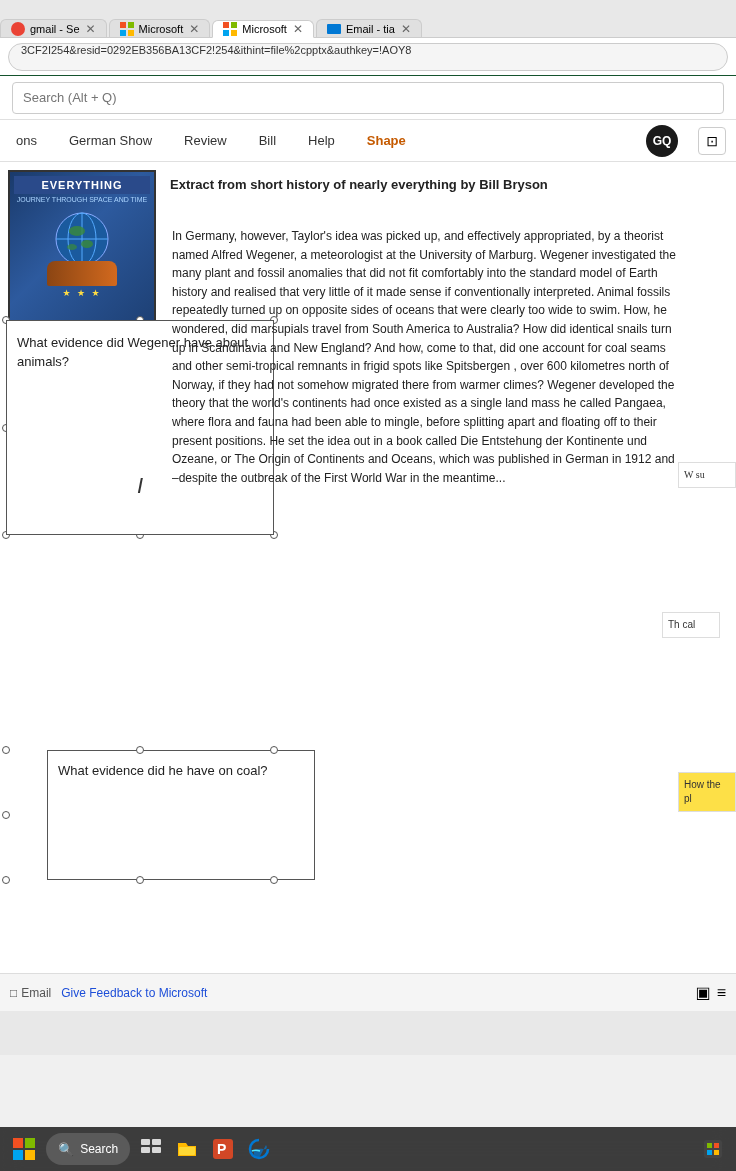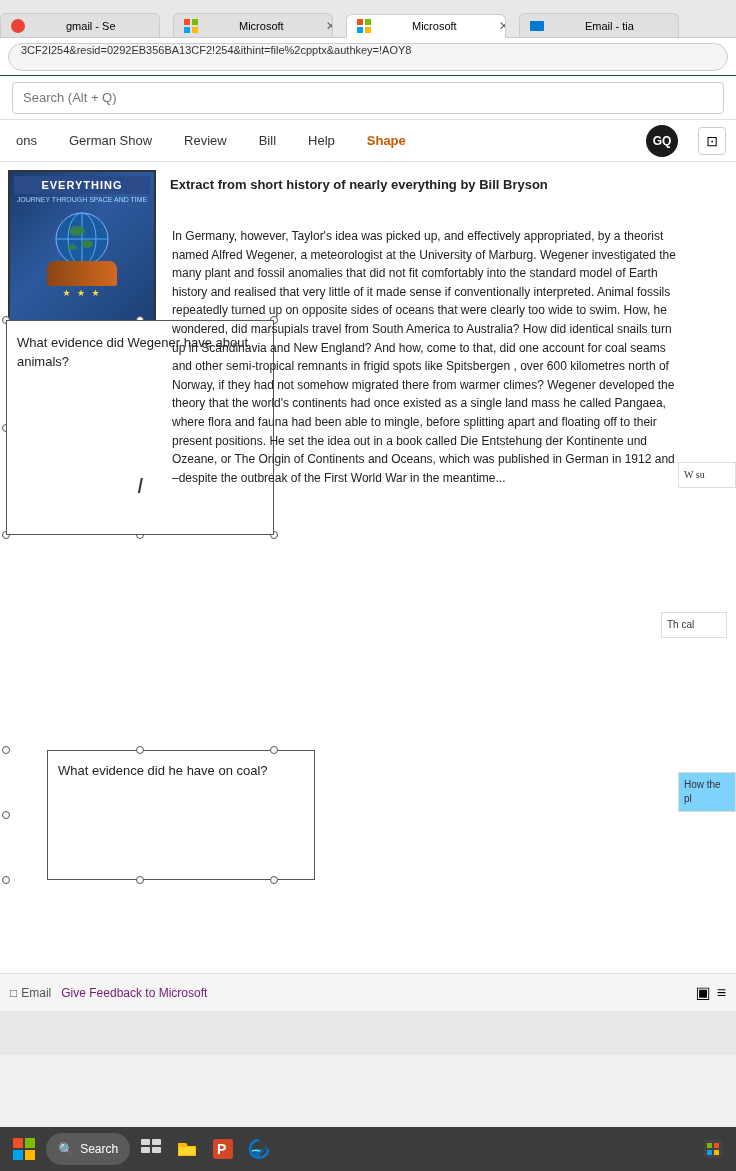--- a/index.html
+++ b/index.html
@@ -15,35 +15,34 @@
     
     .tabs-bar {
       background: #e8e8e8;
       height: 38px;
       display: flex;
       align-items: flex-end;
       border-bottom: 1px solid #ccc;
       padding-left: 0;
     }
     .tab {
-      height: 24px;
+      height: 18px;
       padding: 0 10px;
       display: flex;
       align-items: center;
       font-size: 11px;
       border: 1px solid #ccc;
       border-bottom: none;
       background: #e0e0e0;
-      margin-right: 13px;
+      margin-right: 2px;
       cursor: pointer;
       border-radius: 6px 6px 0 0;
       max-width: 160px;
       overflow: hidden;
       white-space: nowrap;
-      gap: 36px;
     }
     .tab.active {
       background: white;
       border-bottom: 1px solid white;
       margin-bottom: -1px;
     }
     .tab-icon {
       width: 14px;
       height: 14px;
       margin-right: 5px;
@@ -224,21 +223,21 @@
     }
     .footer-notes {
       font-size: 12px;
       color: #555;
       display: flex;
       align-items: center;
       gap: 4px;
     }
     .footer-feedback {
       font-size: 12px;
-      color: #701a75;
+      color: #1d4ed8;
     }
     .footer-icons {
       margin-left: auto;
       display: flex;
       gap: 6px;
       align-items: center;
     }
 
     
     .taskbar {
@@ -416,24 +415,24 @@
       </div>
     </div>
 
     <div style="position:absolute;top:65px;left:172px;right:60px;bottom:0;overflow:hidden;">
       <p class="body-text">In Germany, however, Taylor's idea was picked up, and effectively appropriated, by a theorist named Alfred Wegener, a meteorologist at the University of Marburg. Wegener investigated the many plant and fossil anomalies that did not fit comfortably into the standard model of Earth history and realised that very little of it made sense if conventionally interpreted. Animal fossils repeatedly turned up on opposite sides of oceans that were clearly too wide to swim. How, he wondered, did marsupials travel from South America to Australia? How did identical snails turn up in Scandinavia and New England? And how, come to that, did one account for coal seams and other semi-tropical remnants in frigid spots like Spitsbergen , over 600 kilometres north of Norway, if they had not somehow migrated there from warmer climes? Wegener developed the theory that the world's continents had once existed as a single land mass he called Pangaea, where flora and fauna had been able to mingle, before splitting apart and floating off to their present positions. He set the idea out in a book called Die Entstehung der Kontinente und Ozeane, or The Origin of Continents and Oceans, which was published in German in 1912 and –despite the outbreak of the First World War in the meantime...</p>
     </div>
 
     <div style="position:absolute;right:0;top:300px;width:58px;background:white;border:1px solid #ddd;padding:5px;font-size:10px;color:#333;line-height:1.4;font-family:Liberation Serif, serif;">
       <div>W su</div>
     </div>
-    <div style="position:absolute;right:9px;top:450px;width:66px;background:white;border:1px solid #ddd;padding:5px;font-size:10px;color:#333;line-height:1.4;">
+    <div style="position:absolute;right:16px;top:450px;width:58px;background:white;border:1px solid #ddd;padding:5px;font-size:10px;color:#333;line-height:1.4;">
       <div>Th cal</div>
     </div>
-    <div style="position:absolute;right:0;top:610px;width:58px;background:#7dd3fc;border:1px solid #ddd;padding:5px;font-size:10px;color:#333;line-height:1.4;">
+    <div style="position:absolute;right:0;top:610px;width:58px;background:#fde047;border:1px solid #ddd;padding:5px;font-size:10px;color:#333;line-height:1.4;">
       <div>How the pl</div>
     </div>
 
   </div>
 
   <div class="footer">
     <div class="footer-notes">
       <span>□</span>
       <span>Email</span>
     </div>

